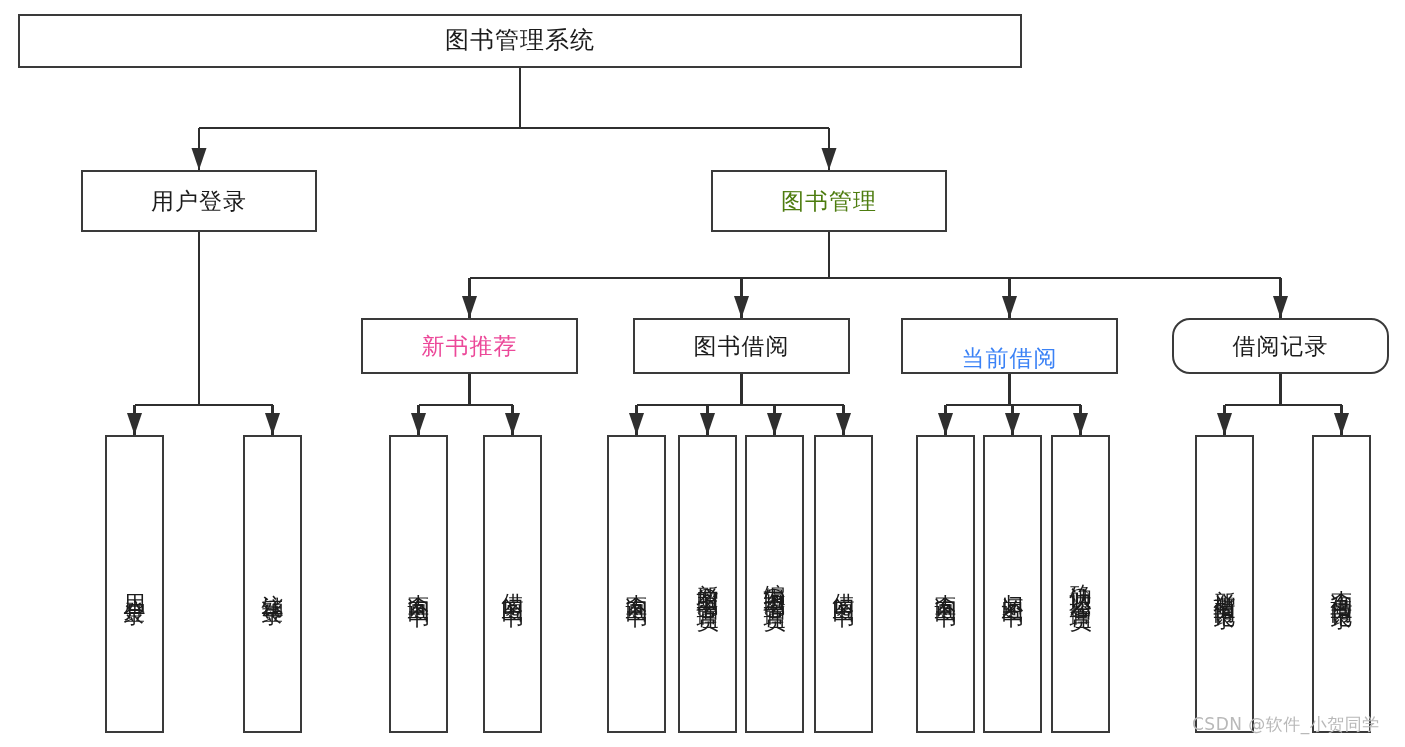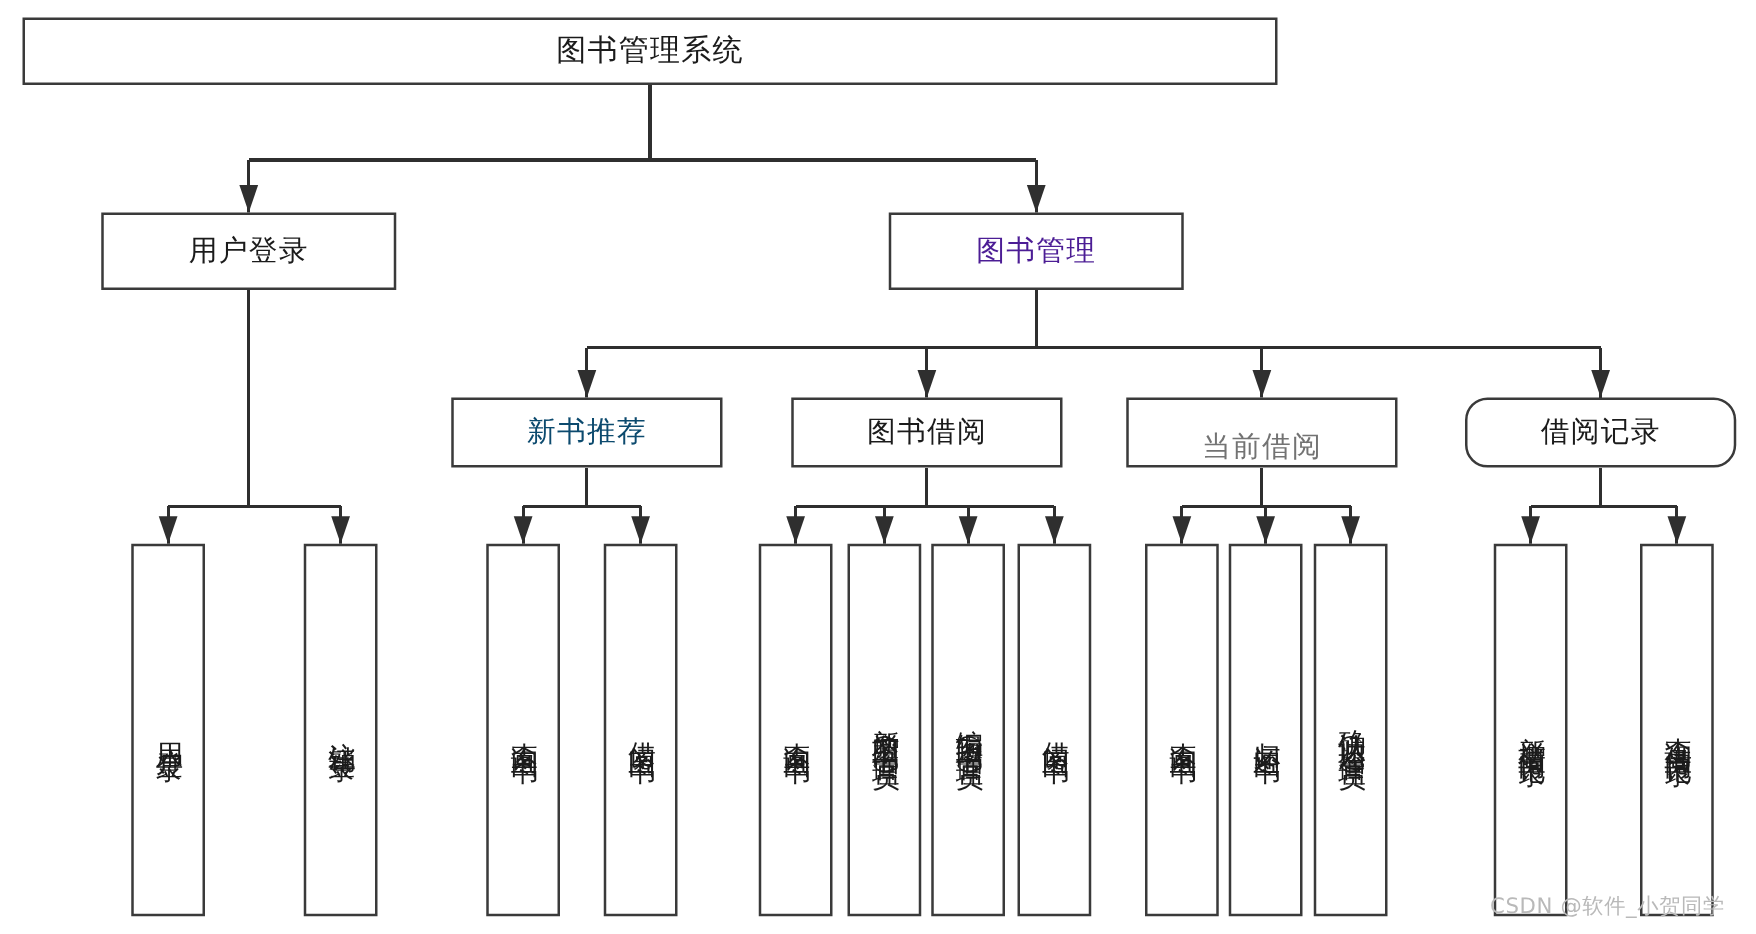--- a/index.html
+++ b/index.html
@@ -118,30 +118,30 @@
       <polygon points="1334,413 1349,413 1341.5,435" fill="#2f2f2f"></polygon>
     </svg>
   <div id="node-layer">
       <div class="node-box root" style="left: 18px; top: 14px; width: 1004px; height: 54px; border-color: rgb(58, 58, 58);">
         <span class="node-label" style="color: rgb(27, 27, 27);">图书管理系统</span>
       </div>
       <div class="node-box" style="left: 81px; top: 170px; width: 236px; height: 62px; border-color: rgb(58, 58, 58);">
         <span class="node-label" style="color: rgb(27, 27, 27);">用户登录</span>
       </div>
       <div class="node-box" style="left: 711px; top: 170px; width: 236px; height: 62px; border-color: rgb(58, 58, 58);">
-        <span class="node-label" style="color: #4c1d95;">图书管理</span>
+        <span class="node-label" style="color: #4d7c0f;">图书管理</span>
       </div>
       <div class="node-box" style="left: 361px; top: 318px; width: 217px; height: 56px; border-color: rgb(58, 58, 58);">
-        <span class="node-label" style="color: #0c4a6e;">新书推荐</span>
+        <span class="node-label" style="color: #ec4899;">新书推荐</span>
       </div>
       <div class="node-box" style="left: 633px; top: 318px; width: 217px; height: 56px; border-color: rgb(58, 58, 58);">
         <span class="node-label" style="color: rgb(27, 27, 27);">图书借阅</span>
       </div>
       <div class="node-box" style="left: 901px; top: 318px; width: 217px; height: 56px; border-color: rgb(58, 58, 58);">
-        <span class="node-label" style="color: #737373; margin-top: 24px;">当前借阅</span>
+        <span class="node-label" style="color: #3b82f6; margin-top: 24px;">当前借阅</span>
       </div>
       <div class="node-box" style="left: 1172px; top: 318px; width: 217px; height: 56px; border-color: rgb(58, 58, 58); border-radius: 18px;">
         <span class="node-label" style="color: rgb(27, 27, 27);">借阅记录</span>
       </div>
       <div class="node-box vertical" style="left: 105px; top: 435px; width: 59px; height: 298px; border-color: rgb(58, 58, 58);">
         <span class="node-label" style="color: rgb(27, 27, 27);">用户登录</span>
       </div>
       <div class="node-box vertical" style="left: 243px; top: 435px; width: 59px; height: 298px; border-color: rgb(58, 58, 58);">
         <span class="node-label" style="color: rgb(27, 27, 27);">注销登录</span>
       </div>

